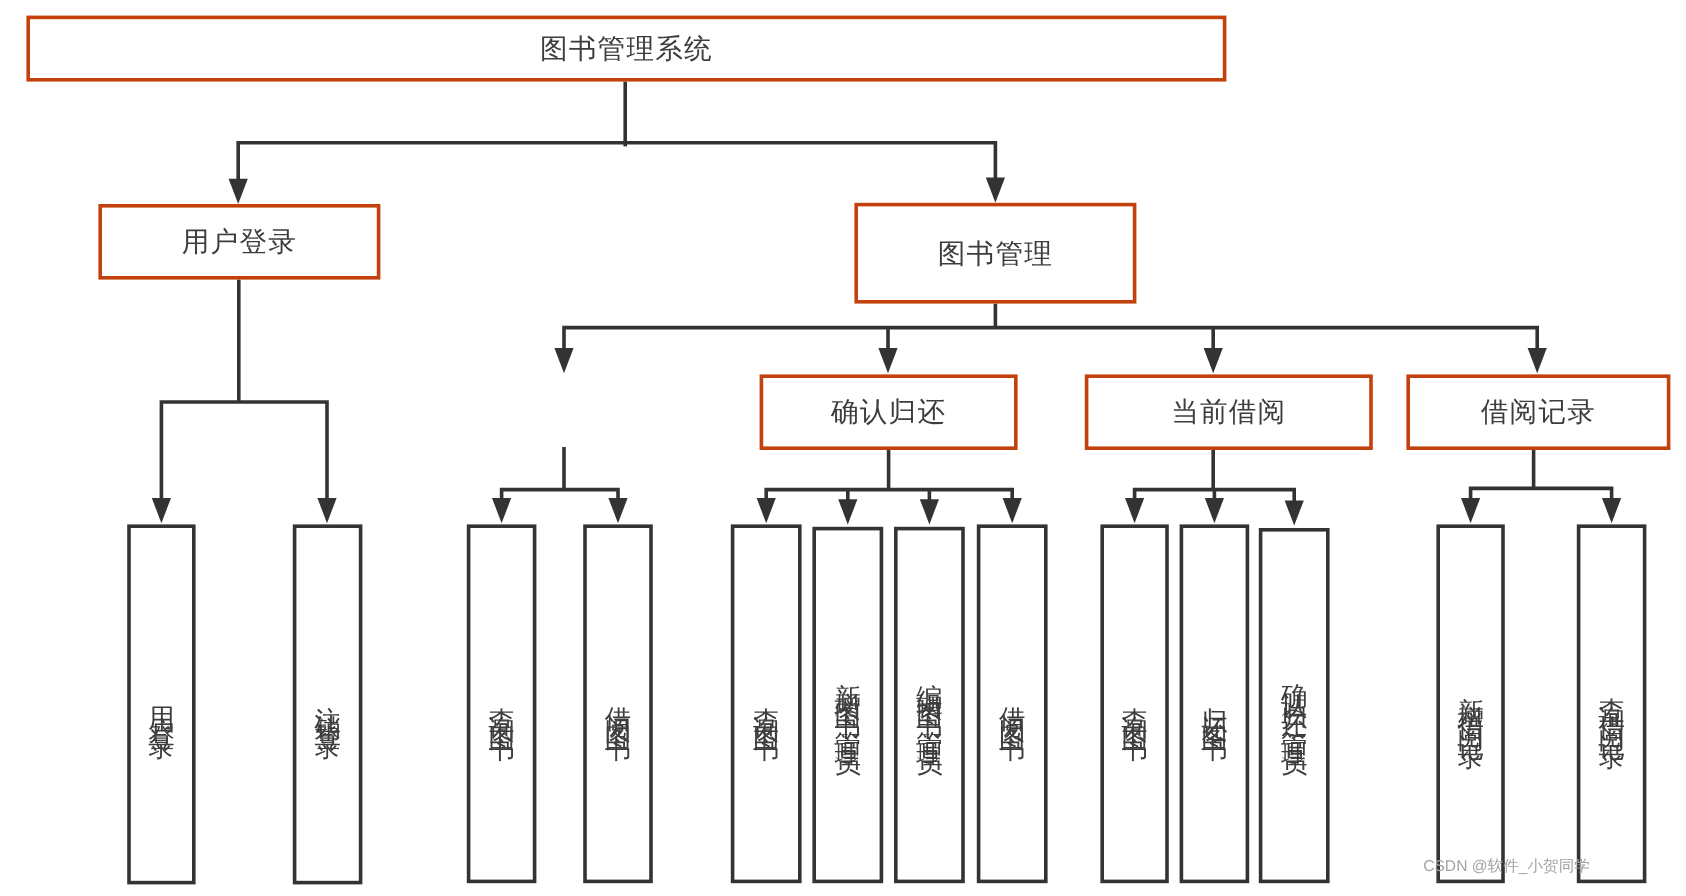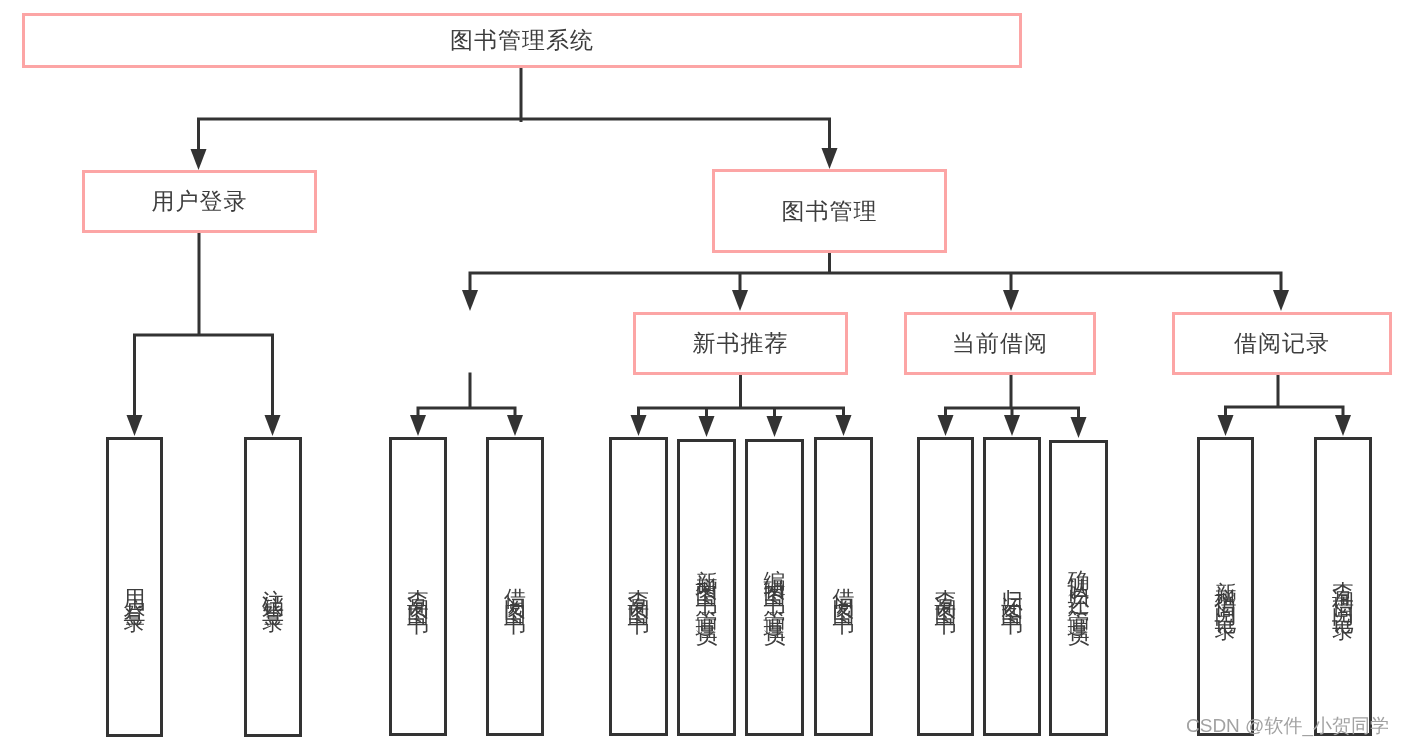--- a/index.html
+++ b/index.html
@@ -10,21 +10,21 @@
     font-family:"Liberation Sans","DejaVu Sans",sans-serif;
     overflow:hidden;
   }
   .connectors {
     position:absolute; left:0; top:0; width:1405px; height:747px;
     pointer-events:none;
   }
   .hbox {
     position:absolute;
     box-sizing:border-box;
-    border:3px solid #fca5a5;
+    border:3px solid #c2410c;
     background:#ffffff;
     display:flex; align-items:center; justify-content:center;
     font-size:23px; color:#3d3d3d;
     letter-spacing:1px;
     white-space:nowrap;
   }
   .vbox {
     position:absolute;
     box-sizing:border-box;
     border:3px solid #333333;
@@ -32,34 +32,34 @@
     display:flex; align-items:center; justify-content:center;
     writing-mode:vertical-rl;
     text-orientation:mixed;
     font-size:22px; color:#3d3d3d;
     letter-spacing:8px;
     line-height:1;
   }
   .watermark {
     position:absolute;
     left:1186px; top:713px;
-    font-size:19px;
+    font-size:13px;
     color:#a2a2a2;
     white-space:nowrap;
     z-index:5;
   }
   
   .n-root  { left:22px;  top:13px;  width:1000px; height:55px; }
   
   .n-login { left:82px;  top:170px; width:235px; height:63px; }
   .n-mgmt  { left:712px; top:169px; width:235px; height:84px; }
   
   .n-newbook { left:363px;  top:312px; width:214px; height:63px; }
   .n-borrow  { left:633px;  top:312px; width:215px; height:63px; }
-  .n-current { left:904px;  top:312px; width:192px; height:63px; }
+  .n-current { left:904px;  top:312px; width:240px; height:63px; }
   .n-records { left:1172px; top:312px; width:220px; height:63px; }
   
   .l-0  { left:106px;  top:437px; width:57px; height:300px; }
   .l-1  { left:244px;  top:437px; width:58px; height:300px; }
   .l-2  { left:389px;  top:437px; width:58px; height:299px; }
   .l-3  { left:486px;  top:437px; width:58px; height:299px; }
   .l-4  { left:609px;  top:437px; width:59px; height:299px; }
   .l-5  { left:677px;  top:439px; width:59px; height:297px; }
   .l-6  { left:745px;  top:439px; width:59px; height:297px; }
   .l-7  { left:814px;  top:437px; width:59px; height:299px; }
@@ -121,21 +121,21 @@
   </div>
 
   <div class="hbox n-login">
     <span>用户登录</span>
   </div>
   <div class="hbox n-mgmt">
     <span>图书管理</span>
   </div>
 
   <div class="hbox n-borrow">
-    <span>新书推荐</span>
+    <span>确认归还</span>
   </div>
   <div class="hbox n-current">
     <span>当前借阅</span>
   </div>
   <div class="hbox n-records">
     <span>借阅记录</span>
   </div>
 
   <div class="vbox l-0">
     <span>用户登录</span>

